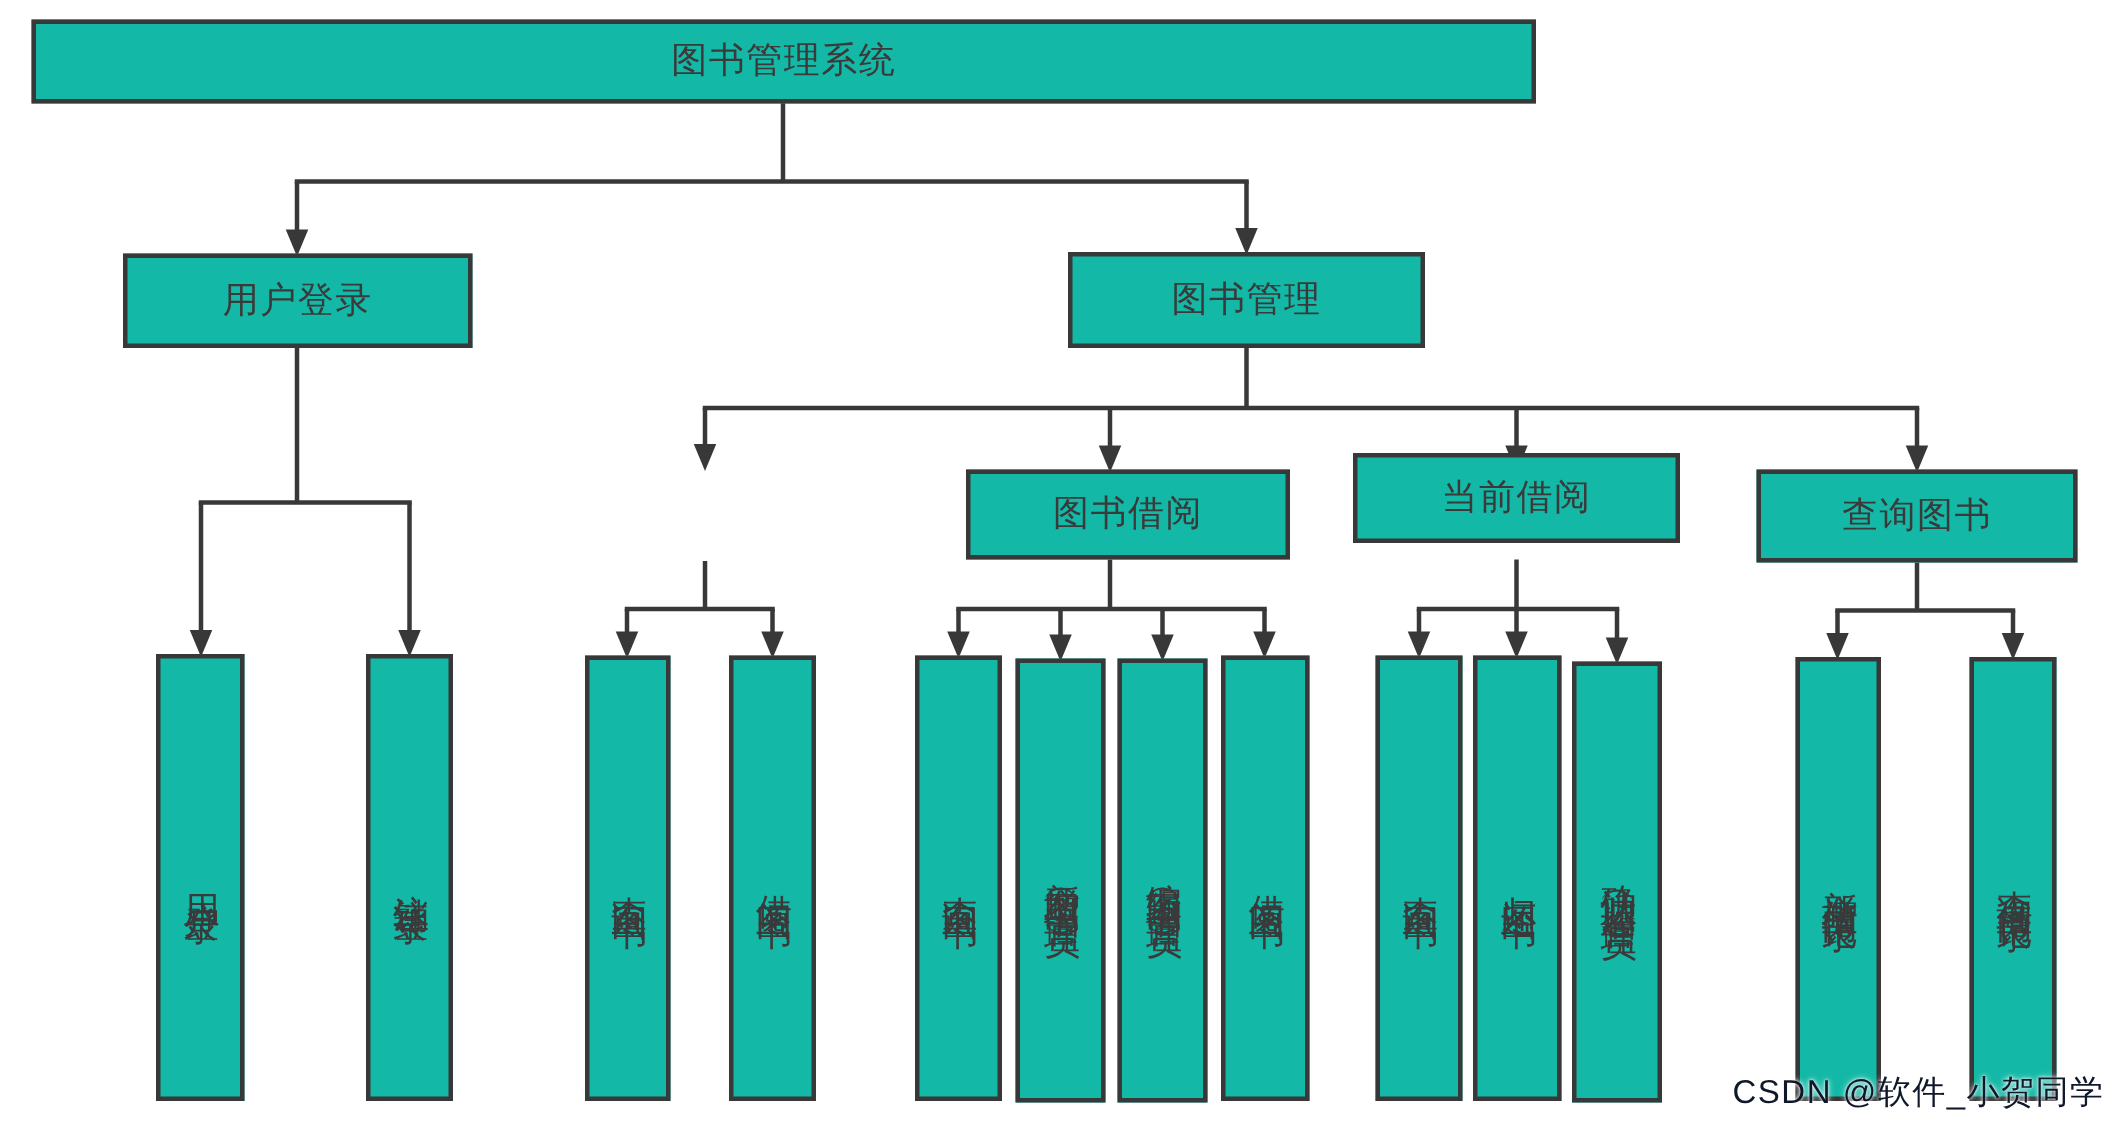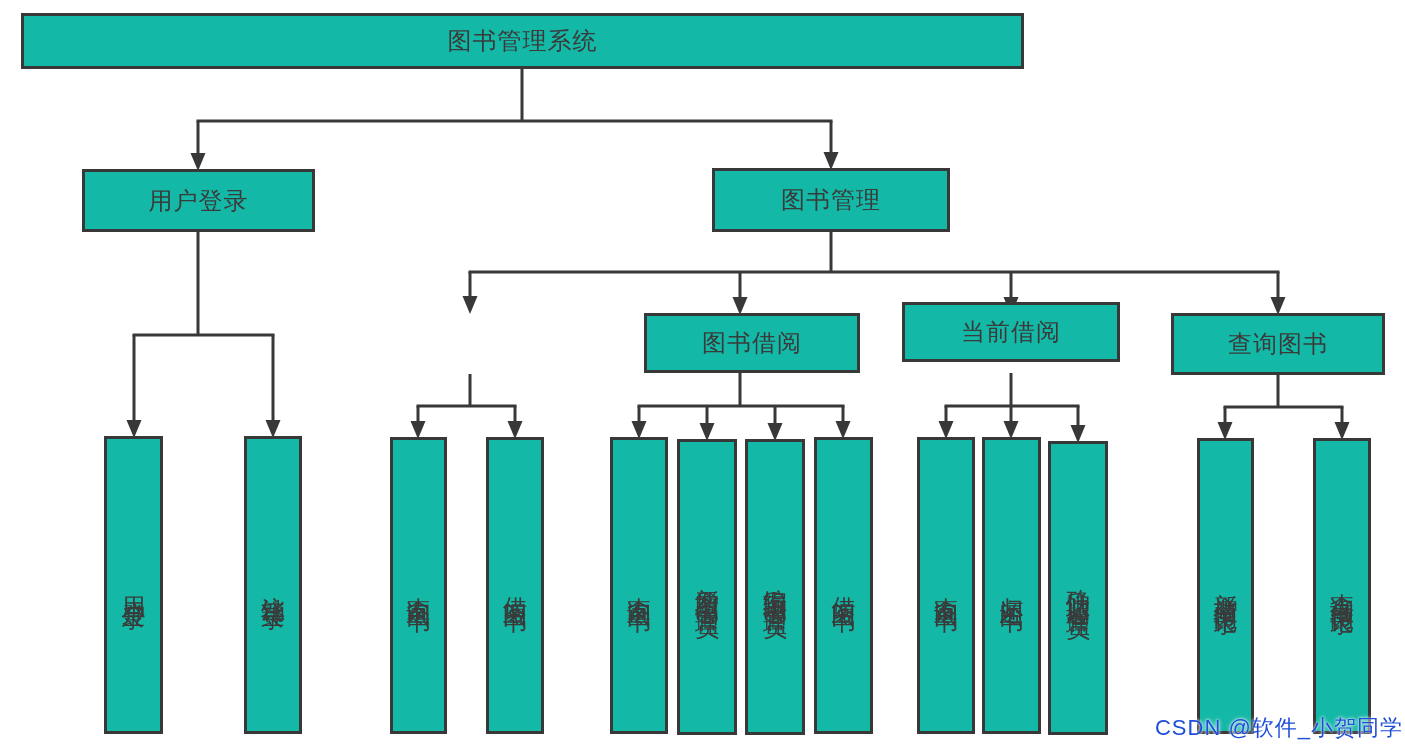--- a/index.html
+++ b/index.html
@@ -17,21 +17,21 @@
     color:#3a3a3a; font-size:24px; line-height:1.15;
     white-space:nowrap;
   }
   .node.h { letter-spacing:1px; }
   .node.v {
     writing-mode:vertical-rl; text-orientation:mixed;
     letter-spacing:4px; line-height:1;
   }
   .watermark {
     position:absolute; right:2px; bottom:4px; z-index:3;
-    color:#1d4ed8; font-size:22px; letter-spacing:1px;
+    color:#0f172a; font-size:22px; letter-spacing:1px;
     text-shadow:0 0 2px #ffffff, 0 0 4px #ffffff;
   }
 </style>
 </head>
 <body>
 
 <div class="canvas">
 
   <svg class="wires" width="1405" height="747" viewBox="0 0 1405 747">
 

